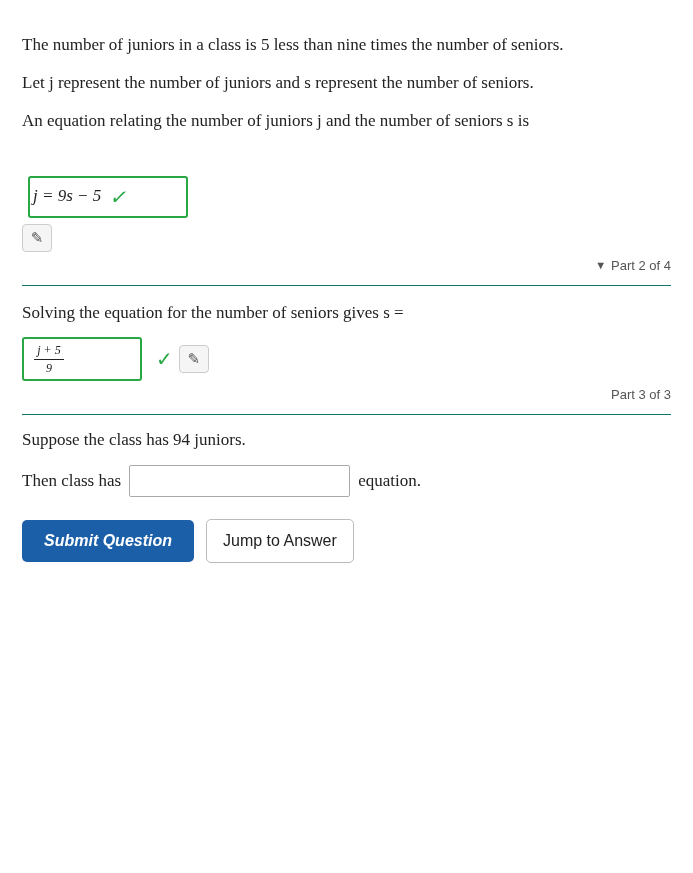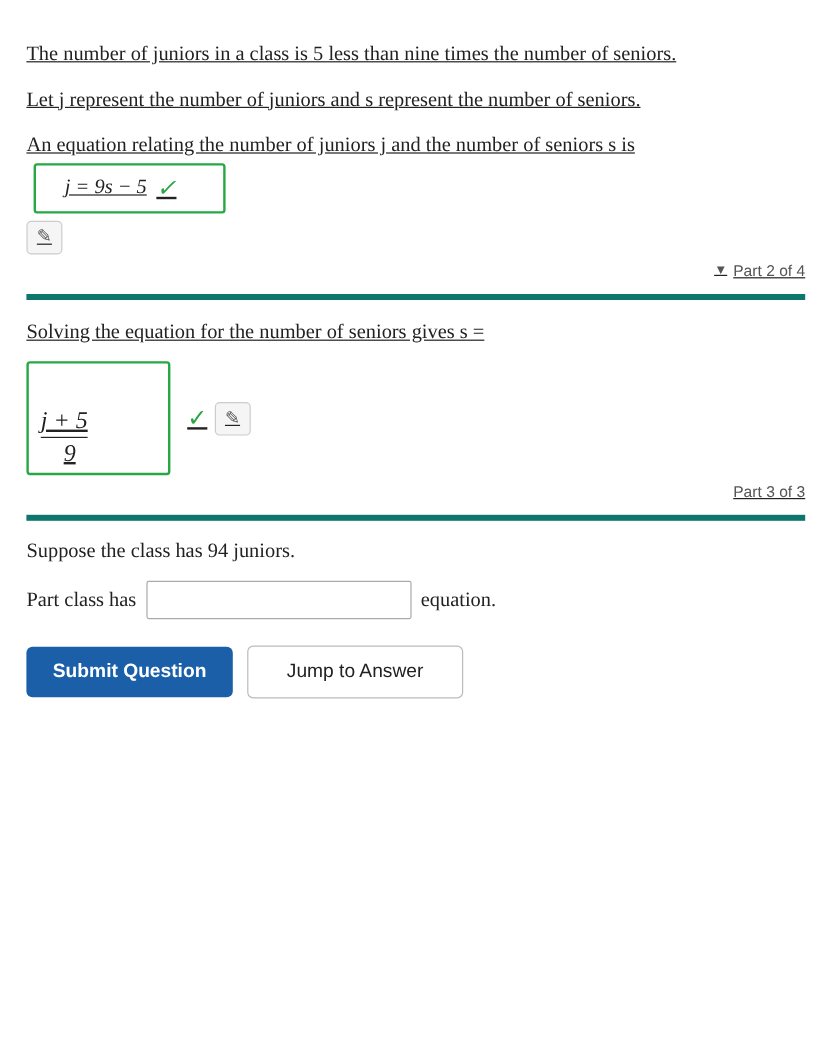--- a/index.html
+++ b/index.html
@@ -10,43 +10,43 @@
       min-height: 873px;
       padding: 0;
       color: #222;
       font-size: 17px;
     }
     .page-wrapper {
       padding: 18px 22px 24px 22px;
     }
     .section {
       padding: 14px 0 10px 0;
-      border-bottom: 5px solid #0f766e;
-      text-decoration: underline;
+      border-bottom: 1px solid #0f766e;
     }
     .section:last-child {
       border-bottom: none;
     }
     .paragraph {
       margin-bottom: 12px;
       line-height: 1.5;
     }
     .inline-answer-row {
       display: flex;
       align-items: center;
       flex-wrap: wrap;
       line-height: 1.7;
       margin-bottom: 6px;
+      gap: 40px;
     }
     .answer-box-green {
       display: inline-flex;
       align-items: center;
       border: 2px solid #28a745;
       border-radius: 3px;
-      padding: 2px 24px;
+      padding: 2px 3px;
       min-width: 160px;
       margin: 0 6px;
       background: #fff;
       font-style: italic;
       font-size: 17px;
     }
     .check-icon {
       color: #28a745;
       font-size: 20px;
       margin-left: 8px;
@@ -86,25 +86,24 @@
       border: 2px solid #28a745;
       border-radius: 3px;
       padding: 4px 10px;
       min-width: 120px;
       margin-right: 6px;
       background: #fff;
     }
     .fraction {
       display: inline-flex;
       flex-direction: column;
-      align-items: flex-end;
+      align-items: flex-start;
       font-style: italic;
-      font-size: 20px;
+      font-size: 12px;
       line-height: 1.2;
-      margin-top: 32px;
     }
     .fraction .numerator {
       border-bottom: 1.5px solid #222;
       padding-bottom: 1px;
       min-width: 30px;
       text-align: center;
     }
     .fraction .denominator {
       padding-top: 1px;
       min-width: 30px;
@@ -147,27 +146,28 @@
     .btn-submit {
       background: #1a5fa8;
       color: #fff;
       border: none;
       border-radius: 5px;
       padding: 12px 22px;
       font-size: 16px;
       font-family: Arial, sans-serif;
       cursor: pointer;
       font-weight: 600;
+      font-style: italic;
     }
     .btn-jump {
       background: #fff;
       color: #222;
       border: 1.5px solid #bbb;
       border-radius: 5px;
-      padding: 12px 32px;
+      padding: 12px 16px;
       font-size: 16px;
       font-family: Arial, sans-serif;
       cursor: pointer;
       font-weight: 400;
       text-align: center;
     }
     .part3-section {
       padding-top: 12px;
       padding-bottom: 16px;
     }
@@ -235,21 +235,21 @@
 
     <div class="part-label">
       <span>Part 3 of 3</span>
     </div>
   </div>
 
   <div class="part3-section">
     <div class="paragraph">Suppose the class has 94 juniors.</div>
 
     <div class="then-class-row">
-      <span>Part class has</span>
+      <span>Then class has</span>
       <input class="seniors-input" type="text" placeholder="" style="">
       <span>equation.</span>
     </div>
 
     <div class="buttons-row">
       <button class="btn-submit">Submit Question</button>
       <button class="btn-jump">Jump to Answer</button>
     </div>
   </div>
 

